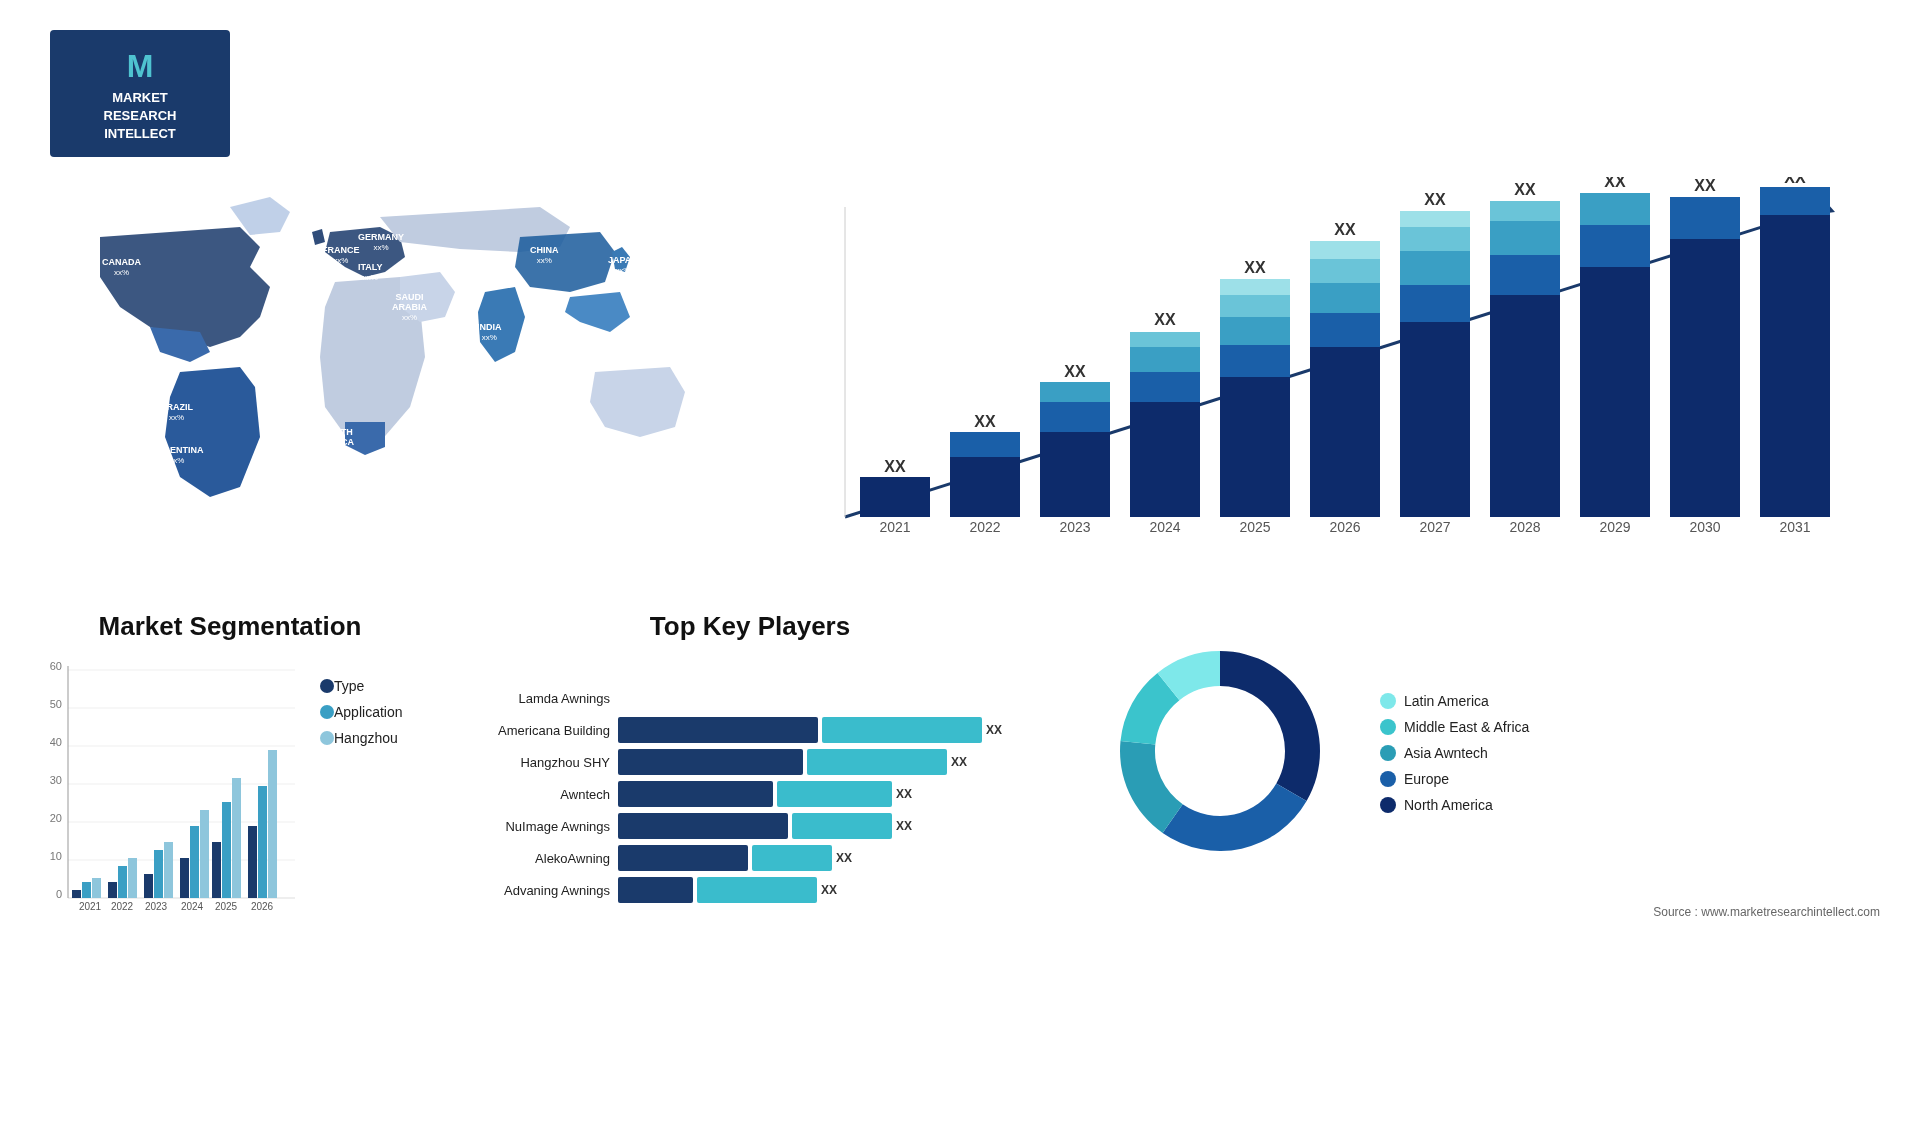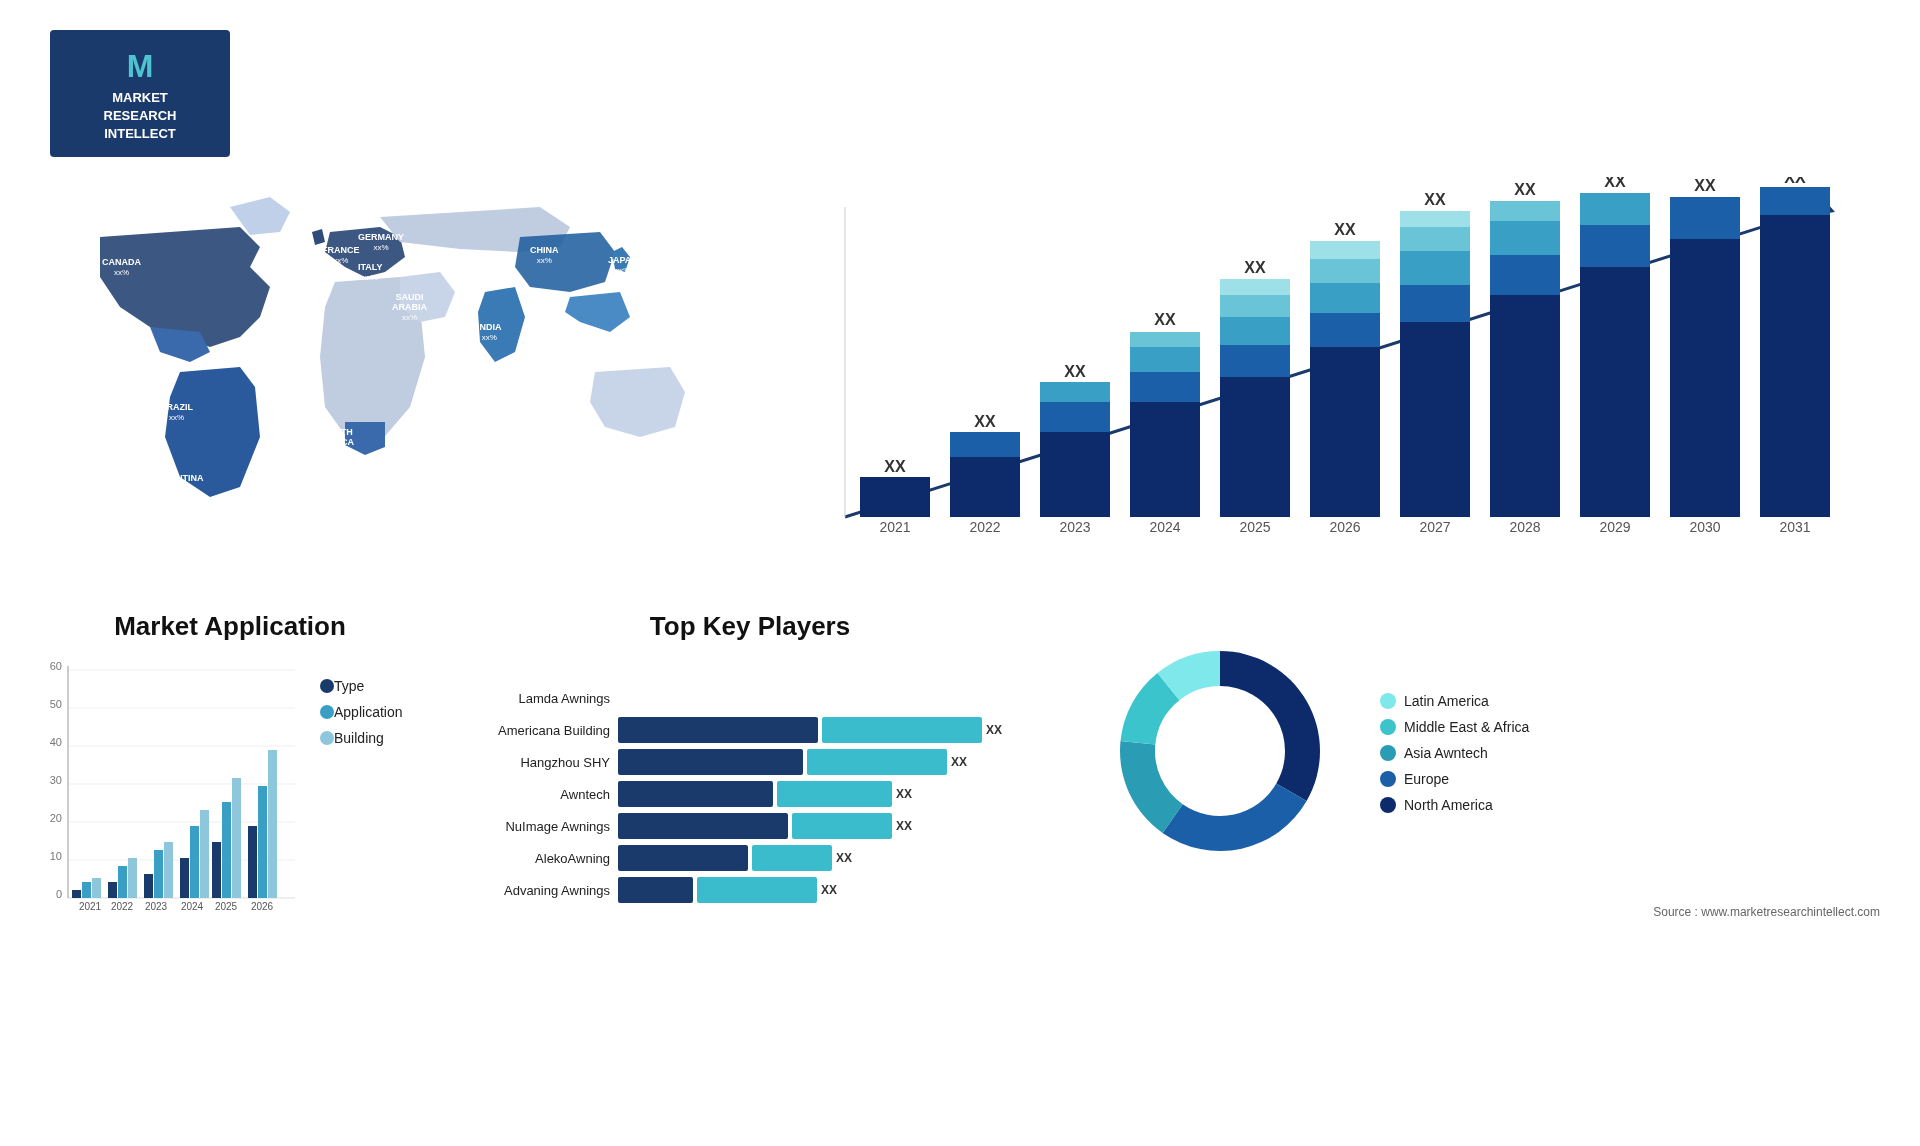--- a/index.html
+++ b/index.html
@@ -240,21 +240,21 @@
         <path d="M 530 120 L 580 115 L 590 140 L 570 155 L 540 145 L 525 135 Z" fill="#4a8ac5"></path>
 
         <path d="M 555 195 L 630 190 L 645 215 L 635 250 L 600 260 L 565 250 L 550 225 Z" fill="#c8d4e8"></path>
       </svg>
 
       
       <div class="map-label" style="top:80px;left:62px;">CANADA<br><span class="pct">xx%</span></div>
       <div class="map-label" style="top:130px;left:48px;">U.S.<br><span class="pct">xx%</span></div>
       <div class="map-label" style="top:163px;left:72px;">MEXICO<br><span class="pct">xx%</span></div>
       <div class="map-label" style="top:225px;left:120px;">BRAZIL<br><span class="pct">xx%</span></div>
-      <div class="map-label" style="top:268px;left:110px;margin-top:28px;">ARGENTINA<br><span class="pct">xx%</span></div>
+      <div class="map-label" style="top:268px;left:110px;">ARGENTINA<br><span class="pct">xx%</span></div>
       <div class="map-label" style="top:52px;left:255px;">U.K.<br><span class="pct">xx%</span></div>
       <div class="map-label" style="top:68px;left:282px;">FRANCE<br><span class="pct">xx%</span></div>
       <div class="map-label" style="top:90px;left:270px;">SPAIN<br><span class="pct">xx%</span></div>
       <div class="map-label" style="top:55px;left:318px;">GERMANY<br><span class="pct">xx%</span></div>
       <div class="map-label" style="top:85px;left:318px;">ITALY<br><span class="pct">xx%</span></div>
       <div class="map-label" style="top:115px;left:352px;">SAUDI<br>ARABIA<br><span class="pct">xx%</span></div>
       <div class="map-label" style="top:250px;left:280px;">SOUTH<br>AFRICA<br><span class="pct">xx%</span></div>
       <div class="map-label" style="top:68px;left:490px;">CHINA<br><span class="pct">xx%</span></div>
       <div class="map-label" style="top:145px;left:437px;">INDIA<br><span class="pct">xx%</span></div>
       <div class="map-label" style="top:78px;left:568px;">JAPAN<br><span class="pct">xx%</span></div>
@@ -337,21 +337,21 @@
       <rect x="995" y="10" width="70" height="28" fill="#1a5fa8"></rect>
       <text x="1030" y="6" text-anchor="middle" font-size="16" font-weight="bold" fill="#333">XX</text>
       <text x="1030" y="355" text-anchor="middle" font-size="14" fill="#555">2031</text>
     </svg>
   </div>
 </div>
 
 <div class="bottom-section">
 
   <div class="segmentation-section">
-    <h2 class="section-title">Market Application</h2>
+    <h2 class="section-title">Market Segmentation</h2>
     <div class="seg-chart-container">
       <svg width="260" height="260" viewBox="0 0 260 260">
 
         <text x="22" y="240" font-size="11" fill="#777" text-anchor="end">0</text>
         <text x="22" y="202" font-size="11" fill="#777" text-anchor="end">10</text>
         <text x="22" y="164" font-size="11" fill="#777" text-anchor="end">20</text>
         <text x="22" y="126" font-size="11" fill="#777" text-anchor="end">30</text>
         <text x="22" y="88" font-size="11" fill="#777" text-anchor="end">40</text>
         <text x="22" y="50" font-size="11" fill="#777" text-anchor="end">50</text>
         <text x="22" y="12" font-size="11" fill="#777" text-anchor="end">60</text>
@@ -401,21 +401,21 @@
         <div class="legend-item">
           <div class="legend-dot" style="background:#1a3a6b;"></div>
           <span>Type</span>
         </div>
         <div class="legend-item">
           <div class="legend-dot" style="background:#3a9fc4;"></div>
           <span>Application</span>
         </div>
         <div class="legend-item">
           <div class="legend-dot" style="background:#8ec6dc;"></div>
-          <span>Building</span>
+          <span>Hangzhou</span>
         </div>
       </div>
     </div>
   </div>
 
   <div class="key-players-section">
     <h2 class="section-title">Top Key Players</h2>
     <div class="players-list">
 
       <div class="player-row">

